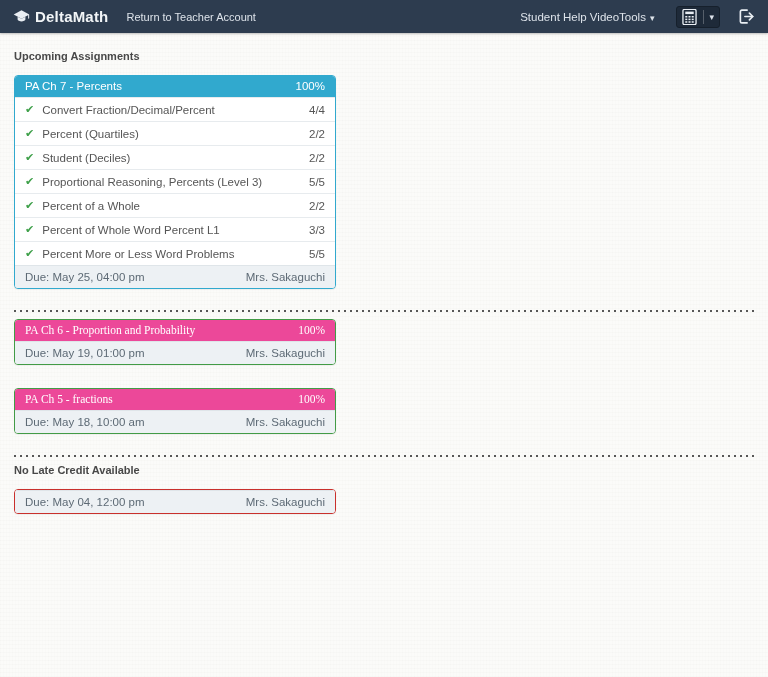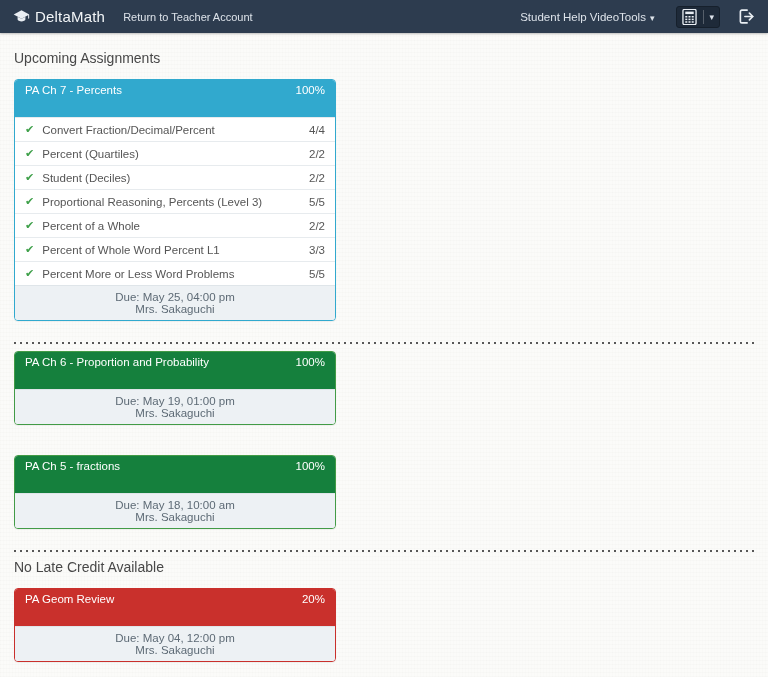--- a/index.html
+++ b/index.html
@@ -16,68 +16,68 @@
   }
 
   
   .navbar {
     height: 33px; background: #2d3c4f; color: #fff;
     display: flex; align-items: center; justify-content: space-between;
     padding: 0 13px; box-shadow: 0 1px 2px rgba(0,0,0,0.25);
   }
   .nav-left, .nav-right { display: flex; align-items: center; }
   .brand { display: flex; align-items: center; gap: 5px; cursor: pointer; }
-  .brand-text { font-size: 15px; font-weight: 400; letter-spacing: .2px; color: #f2f5f7; }
+  .brand-text { font-size: 15px; font-weight: 700; letter-spacing: .2px; color: #f2f5f7; }
   .nav-link { font-size: 11px; color: #dde3ea; text-decoration: none; cursor: pointer; }
   .return-link { margin-left: 18px; }
   .nav-right .nav-link { font-size: 11.5px; }
   .caret { font-size: 9px; margin-left: 4px; color: #dde3ea; }
   .calc-btn {
     margin-left: 22px; height: 22px; background: #1e2a39; border: 1px solid #16202c;
     border-radius: 3px; display: flex; align-items: center; padding: 0 5px; cursor: pointer;
   }
   .calc-btn .divider-v { width: 1px; height: 14px; background: rgba(255,255,255,.25); margin: 0 5px 0 6px; }
   .logout { margin-left: 17px; cursor: pointer; display: flex; align-items: center; }
 
   
   main { padding: 0 14px; }
-  .section-title { font-size: 14px; font-weight: 400; color: #484848; }
+  .section-title { font-size: 11px; font-weight: 700; color: #484848; }
   #upcoming-title { padding: 17px 0 13px; }
   .card {
     width: 322px; background: #fff; border-radius: 4px; overflow: hidden;
     border: 1px solid #ccc; box-shadow: 0 1px 1px rgba(0,0,0,0.05);
   }
   .card.blue  { border-color: #31a9ce; }
   .card.green { border-color: #429b46; }
   .card.red   { border-color: #c9302c; }
   .card-header {
     display: flex; justify-content: space-between; align-items: center;
-    padding: 4px 10px 21px; color: #fff; font-size: 11.5px; cursor: pointer;
+    padding: 4px 10px 5px; color: #fff; font-size: 11.5px; cursor: pointer;
   }
   .card.blue  .card-header { background: #31a9ce; }
-  .card.green .card-header { background: #15803d; }
+  .card.green .card-header { background: #ec4899; font-family: Liberation Serif, serif; }
   .card.red   .card-header { background: #c9302c; }
   .card-row {
     display: flex; align-items: center; padding: 5px 10px;
     border-top: 1px solid #e7ebee; font-size: 11.5px; color: #555; background: #fff; cursor: pointer;
   }
   .check { color: #3fa04a; font-size: 11px; margin-right: 8px; font-weight: 700; }
   .row-name { flex: 1; }
   .row-score { color: #555; }
   .card-footer {
     display: flex; justify-content: space-between; align-items: center;
     background: #edf1f4; border-top: 1px solid #dfe5e9;
-    padding: 5px 10px; font-size: 11.5px; color: #5d6a75; flex-direction: column;
+    padding: 5px 10px; font-size: 11.5px; color: #5d6a75;
   }
   .dotted-divider {
     height: 2px; margin: 21px 0 7px;
     background: repeating-linear-gradient(90deg, #575757 0 2px, transparent 2px 6px);
   }
   .section-title.mid { padding: 0 0 13px; }
-  .card + .card { margin-top: 30px; }
+  .card + .card { margin-top: 23px; }
   .card-stack .card { margin-bottom: 15px; }
 </style>
 </head>
 <body>
 
 <nav class="navbar">
   <div class="nav-left">
     <div class="brand">
       <span style="display:flex;">
         <svg width="17" height="15" viewBox="0 0 24 20" fill="#e9eef3">
@@ -201,23 +201,19 @@
         <span>Mrs. Sakaguchi</span>
       </div>
     </div>
   </div>
 
   <div class="dotted-divider"></div>
 
   <h2 class="section-title mid">No Late Credit Available</h2>
 
   <div class="card red">
-    <div class="card-header">
-      <span>PA Geom Review</span>
-      <span>20%</span>
-    </div>
     <div class="card-footer">
       <span>Due: May 04, 12:00 pm</span>
       <span>Mrs. Sakaguchi</span>
     </div>
   </div>
 
 </main>
 
 </body></html>

